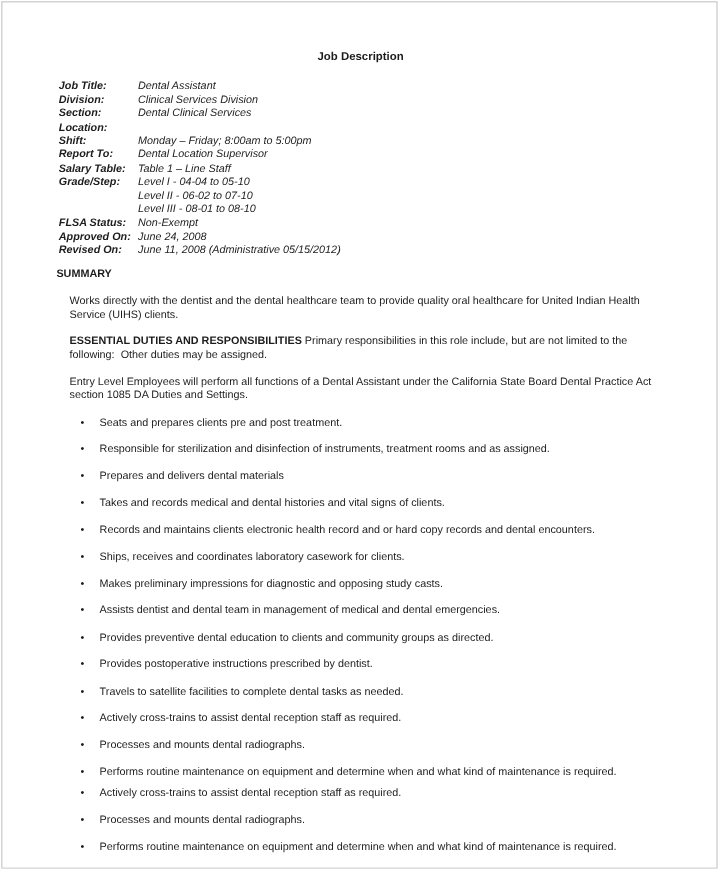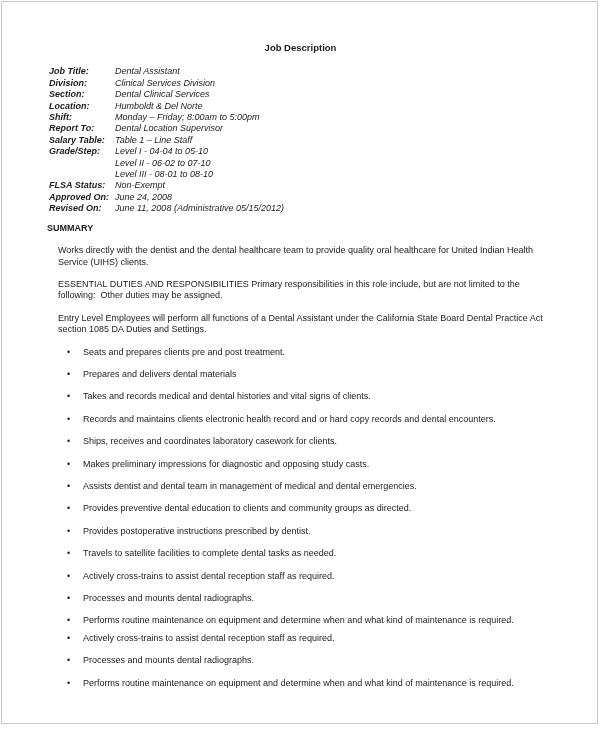--- a/index.html
+++ b/index.html
@@ -36,21 +36,21 @@
     font-weight: bold;
     white-space: nowrap;
   }
   .field-value { flex: 1; }
   .section-heading {
     font-weight: bold;
     margin: 0;
   }
   .para { margin: 11px; }
   .mt { margin-top: 10px; }
-  .duties-intro strong { font-weight: normal; }
+  .duties-intro strong { font-weight: bold; }
   .duties-intro .intro-text { white-space: pre-wrap; }
   ul.duties-list {
     list-style: none;
     margin: 9px 0 0 0;
     padding: 0 0 0 36px;
   }
   ul.duties-list li {
     position: relative;
     margin-top: 11px;
   }
@@ -77,21 +77,20 @@
     <div class="field-row">
       <span class="field-label">Division:</span>
       <span class="field-value">Clinical Services Division</span>
     </div>
     <div class="field-row">
       <span class="field-label">Section:</span>
       <span class="field-value">Dental Clinical Services</span>
     </div>
     <div class="field-row">
       <span class="field-label">Location:</span>
-      <span class="field-value">Humboldt &amp; Del Norte</span>
     </div>
     <div class="field-row">
       <span class="field-label">Shift:</span>
       <span class="field-value">Monday – Friday; 8:00am to 5:00pm</span>
     </div>
     <div class="field-row">
       <span class="field-label">Report To:</span>
       <span class="field-value">Dental Location Supervisor</span>
     </div>
     <div class="field-row">
@@ -126,20 +125,21 @@
 
   <div class="section-heading">SUMMARY</div>
   <p class="para">Works directly with the dentist and the dental healthcare team to provide quality oral healthcare for United Indian Health Service (UIHS) clients.</p>
 
   <p class="para mt duties-intro"><strong>ESSENTIAL DUTIES AND RESPONSIBILITIES</strong> <span class="intro-text">Primary responsibilities in this role include, but are not limited to the following:  Other duties may be assigned.</span></p>
 
   <p class="para mt">Entry Level Employees will perform all functions of a Dental Assistant under the California State Board Dental Practice Act section 1085 DA Duties and Settings.</p>
 
   <ul class="duties-list">
     <li>Seats and prepares clients pre and post treatment.</li>
+    <li>Responsible for sterilization and disinfection of instruments, treatment rooms and as assigned.</li>
     <li>Prepares and delivers dental materials</li>
     <li>Takes and records medical and dental histories and vital signs of clients.</li>
     <li>Records and maintains clients electronic health record and or hard copy records and dental encounters.</li>
     <li>Ships, receives and coordinates laboratory casework for clients.</li>
     <li>Makes preliminary impressions for diagnostic and opposing study casts.</li>
     <li>Assists dentist and dental team in management of medical and dental emergencies.</li>
     <li>Provides preventive dental education to clients and community groups as directed.</li>
     <li>Provides postoperative instructions prescribed by dentist.</li>
     <li>Travels to satellite facilities to complete dental tasks as needed.</li>
     <li>Actively cross-trains to assist dental reception staff as required.</li>

